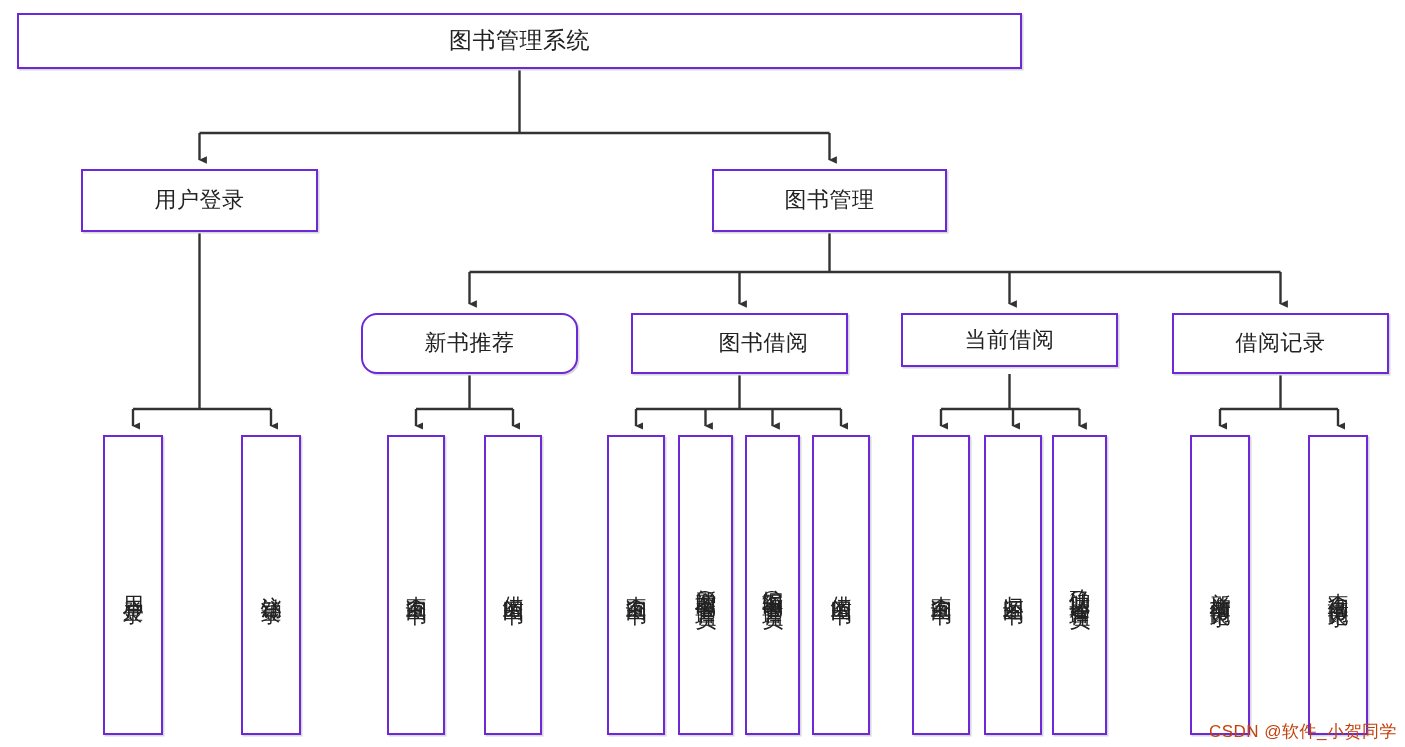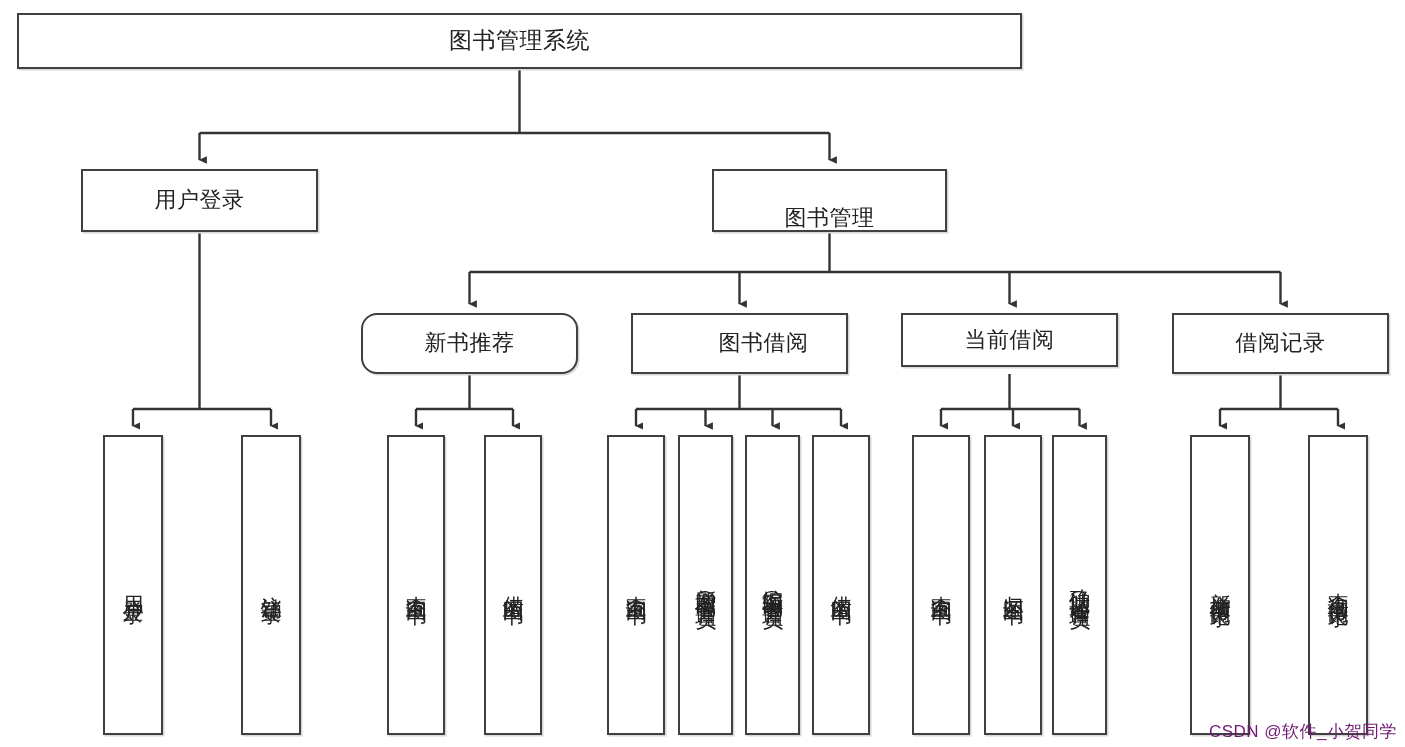--- a/index.html
+++ b/index.html
@@ -17,21 +17,21 @@
   #diagram-root {
     position: relative;
     width: 1405px;
     height: 747px;
     background: #ffffff;
   }
   .node-box {
     position: absolute;
     box-sizing: border-box;
     background: #ffffff;
-    border: 2px solid #404040;
+    border: 2px solid #6d28d9;
     box-shadow: 1.5px 1.5px 0 0 #d8d8d8;
   }
   .node-box.horiz {
     display: flex;
     align-items: center;
     justify-content: center;
   }
   .node-label-h {
     font-size: 22px;
     line-height: 1.1;
@@ -63,21 +63,21 @@
     top: 0;
     width: 1405px;
     height: 747px;
     pointer-events: none;
   }
   #watermark {
     position: absolute;
     right: 8px;
     bottom: 4px;
     font-size: 17px;
-    color: #701a75;
+    color: #c2410c;
     letter-spacing: 0.5px;
     white-space: nowrap;
   }
 </style>
 </head>
 <body>
 
 <div id="diagram-root">
 
   <svg id="connector-layer" viewBox="0 0 1405 747" width="1405" height="747" aria-hidden="true">
@@ -123,21 +123,21 @@
       </g>
   </svg>
 
   <div id="boxes-layer">
       <div class="node-box horiz" style="left: 17px; top: 13px; width: 1005px; height: 56px;">
         <span class="node-label-h root-label">图书管理系统</span>
       </div>
       <div class="node-box horiz" style="left: 81px; top: 169px; width: 237px; height: 63px;">
         <span class="node-label-h">用户登录</span>
       </div>
-      <div class="node-box horiz" style="left: 712px; top: 169px; width: 235px; height: 63px; align-items: flex-end;">
+      <div class="node-box horiz" style="left: 712px; top: 169px; width: 235px; height: 63px;">
         <span class="node-label-h">图书管理</span>
       </div>
       <div class="node-box horiz" style="left: 361px; top: 313px; width: 217px; height: 61px; border-radius: 16px;">
         <span class="node-label-h">新书推荐</span>
       </div>
       <div class="node-box horiz" style="left: 631px; top: 313px; width: 217px; height: 61px; padding-left: 48px;">
         <span class="node-label-h">图书借阅</span>
       </div>
       <div class="node-box horiz" style="left: 901px; top: 313px; width: 217px; height: 54px;">
         <span class="node-label-h">当前借阅</span>

